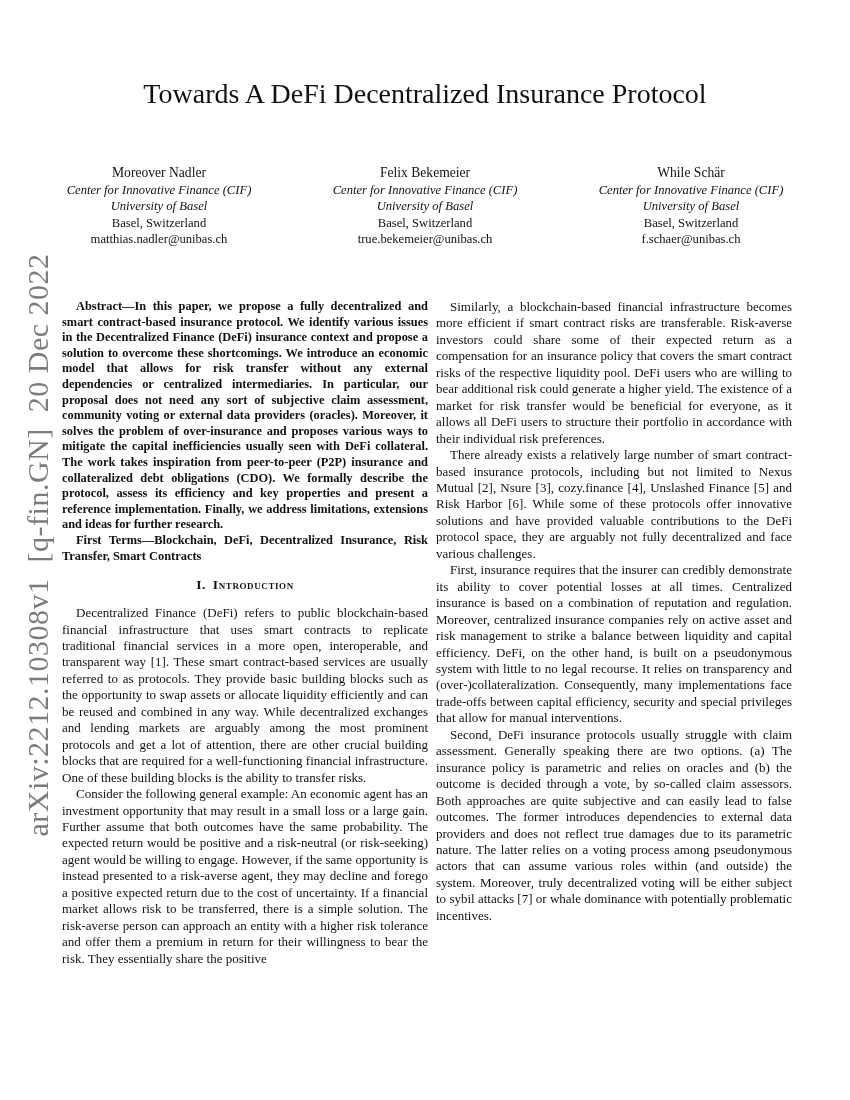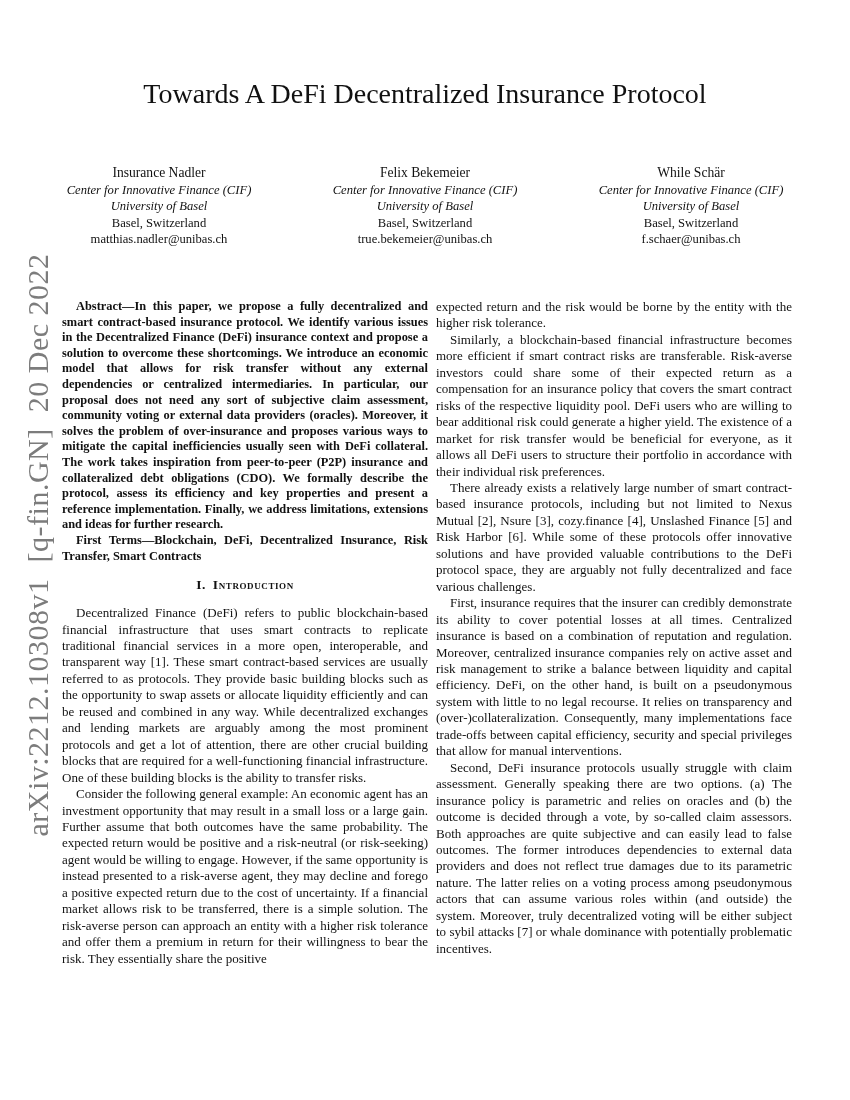--- a/index.html
+++ b/index.html
@@ -95,21 +95,21 @@
 <div class="page">
 
   <div class="watermark">arXiv:2212.10308v1  [q-fin.GN]  20 Dec 2022</div>
 
   <div class="title-block">
     <div>Towards A DeFi Decentralized Insurance Protocol</div>
   </div>
 
   <div class="authors">
     <div class="author">
-      <div class="name">Insurance Nadler</div>
+      <div class="name">Moreover Nadler</div>
       <div class="affil">Center for Innovative Finance (CIF)</div>
       <div class="affil">University of Basel</div>
       <div>Basel, Switzerland</div>
       <div>matthias.nadler@unibas.ch</div>
     </div>
     <div class="author">
       <div class="name">Felix Bekemeier</div>
       <div class="affil">Center for Innovative Finance (CIF)</div>
       <div class="affil">University of Basel</div>
       <div>Basel, Switzerland</div>
@@ -128,20 +128,19 @@
     <p class="abstract-par"><span class="lead-italic">Abstract</span><span>—In this paper, we propose a fully decentralized and smart contract-based insurance protocol. We identify various issues in the Decentralized Finance (DeFi) insurance context and propose a solution to overcome these shortcomings. We introduce an economic model that allows for risk transfer without any external dependencies or centralized intermediaries. In particular, our proposal does not need any sort of subjective claim assessment, community voting or external data providers (oracles). Moreover, it solves the problem of over-insurance and proposes various ways to mitigate the capital inefficiencies usually seen with DeFi collateral. The work takes inspiration from peer-to-peer (P2P) insurance and collateralized debt obligations (CDO). We formally describe the protocol, assess its efficiency and key properties and present a reference implementation. Finally, we address limitations, extensions and ideas for further research.</span></p>
     <p class="index-par"><span class="lead-italic">First Terms</span><span>—Blockchain, DeFi, Decentralized Insurance, Risk Transfer, Smart Contracts</span></p>
 
     <div class="section-heading"><span class="sec-num">I.</span><span class="sec-gap"></span><span class="sec-title">Introduction</span></div>
 
     <p class="body-par"><span class="lead-italic"></span><span>Decentralized Finance (DeFi) refers to public blockchain-based financial infrastructure that uses smart contracts to replicate traditional financial services in a more open, interoperable, and transparent way [1]. These smart contract-based services are usually referred to as protocols. They provide basic building blocks such as the opportunity to swap assets or allocate liquidity efficiently and can be reused and combined in any way. While decentralized exchanges and lending markets are arguably among the most prominent protocols and get a lot of attention, there are other crucial building blocks that are required for a well-functioning financial infrastructure. One of these building blocks is the ability to transfer risks.</span></p>
     <p class="body-par"><span class="lead-italic"></span><span>Consider the following general example: An economic agent has an investment opportunity that may result in a small loss or a large gain. Further assume that both outcomes have the same probability. The expected return would be positive and a risk-neutral (or risk-seeking) agent would be willing to engage. However, if the same opportunity is instead presented to a risk-averse agent, they may decline and forego a positive expected return due to the cost of uncertainty. If a financial market allows risk to be transferred, there is a simple solution. The risk-averse person can approach an entity with a higher risk tolerance and offer them a premium in return for their willingness to bear the risk. They essentially share the positive</span></p>
   </div>
 
   <div class="col col-right">
-    <p class="body-par no-indent"><span class="lead-italic"></span><span>expected return and the risk would be borne by the entity with the higher risk tolerance.</span></p>
     <p class="body-par"><span class="lead-italic"></span><span>Similarly, a blockchain-based financial infrastructure becomes more efficient if smart contract risks are transferable. Risk-averse investors could share some of their expected return as a compensation for an insurance policy that covers the smart contract risks of the respective liquidity pool. DeFi users who are willing to bear additional risk could generate a higher yield. The existence of a market for risk transfer would be beneficial for everyone, as it allows all DeFi users to structure their portfolio in accordance with their individual risk preferences.</span></p>
     <p class="body-par"><span class="lead-italic"></span><span>There already exists a relatively large number of smart contract-based insurance protocols, including but not limited to Nexus Mutual [2], Nsure [3], cozy.finance [4], Unslashed Finance [5] and Risk Harbor [6]. While some of these protocols offer innovative solutions and have provided valuable contributions to the DeFi protocol space, they are arguably not fully decentralized and face various challenges.</span></p>
     <p class="body-par"><span class="lead-italic">First</span><span>, insurance requires that the insurer can credibly demonstrate its ability to cover potential losses at all times. Centralized insurance is based on a combination of reputation and regulation. Moreover, centralized insurance companies rely on active asset and risk management to strike a balance between liquidity and capital efficiency. DeFi, on the other hand, is built on a pseudonymous system with little to no legal recourse. It relies on transparency and (over-)collateralization. Consequently, many implementations face trade-offs between capital efficiency, security and special privileges that allow for manual interventions.</span></p>
     <p class="body-par"><span class="lead-italic">Second</span><span>, DeFi insurance protocols usually struggle with claim assessment. Generally speaking there are two options. (a) The insurance policy is parametric and relies on oracles and (b) the outcome is decided through a vote, by so-called claim assessors. Both approaches are quite subjective and can easily lead to false outcomes. The former introduces dependencies to external data providers and does not reflect true damages due to its parametric nature. The latter relies on a voting process among pseudonymous actors that can assume various roles within (and outside) the system. Moreover, truly decentralized voting will be either subject to sybil attacks [7] or whale dominance with potentially problematic incentives.</span></p>
   </div>
 
 </div>
 
 </body></html>

